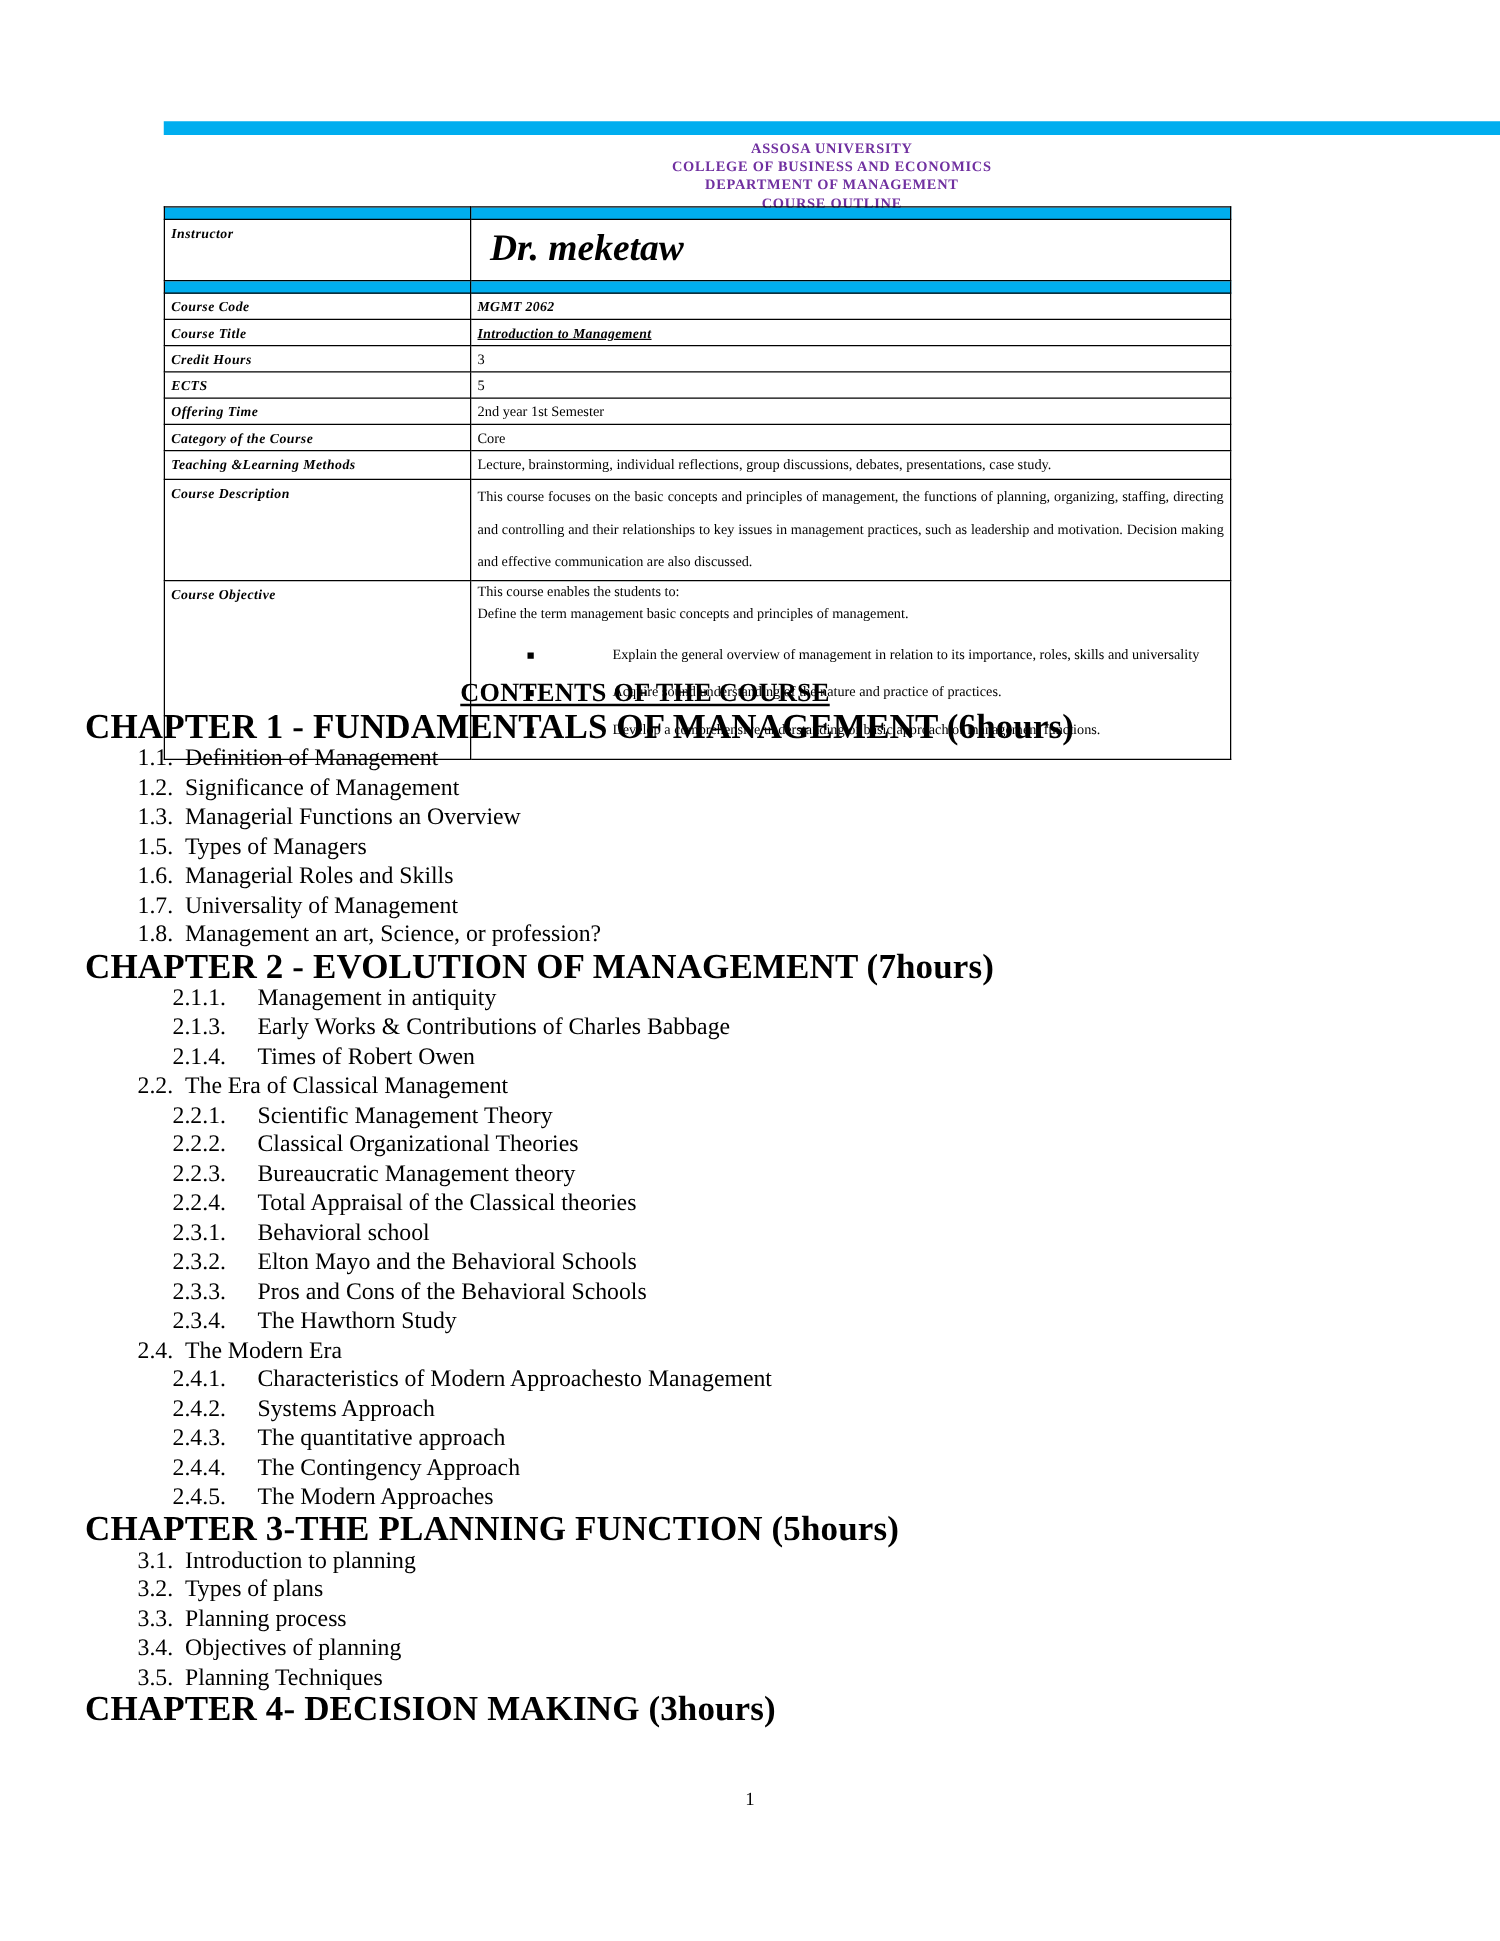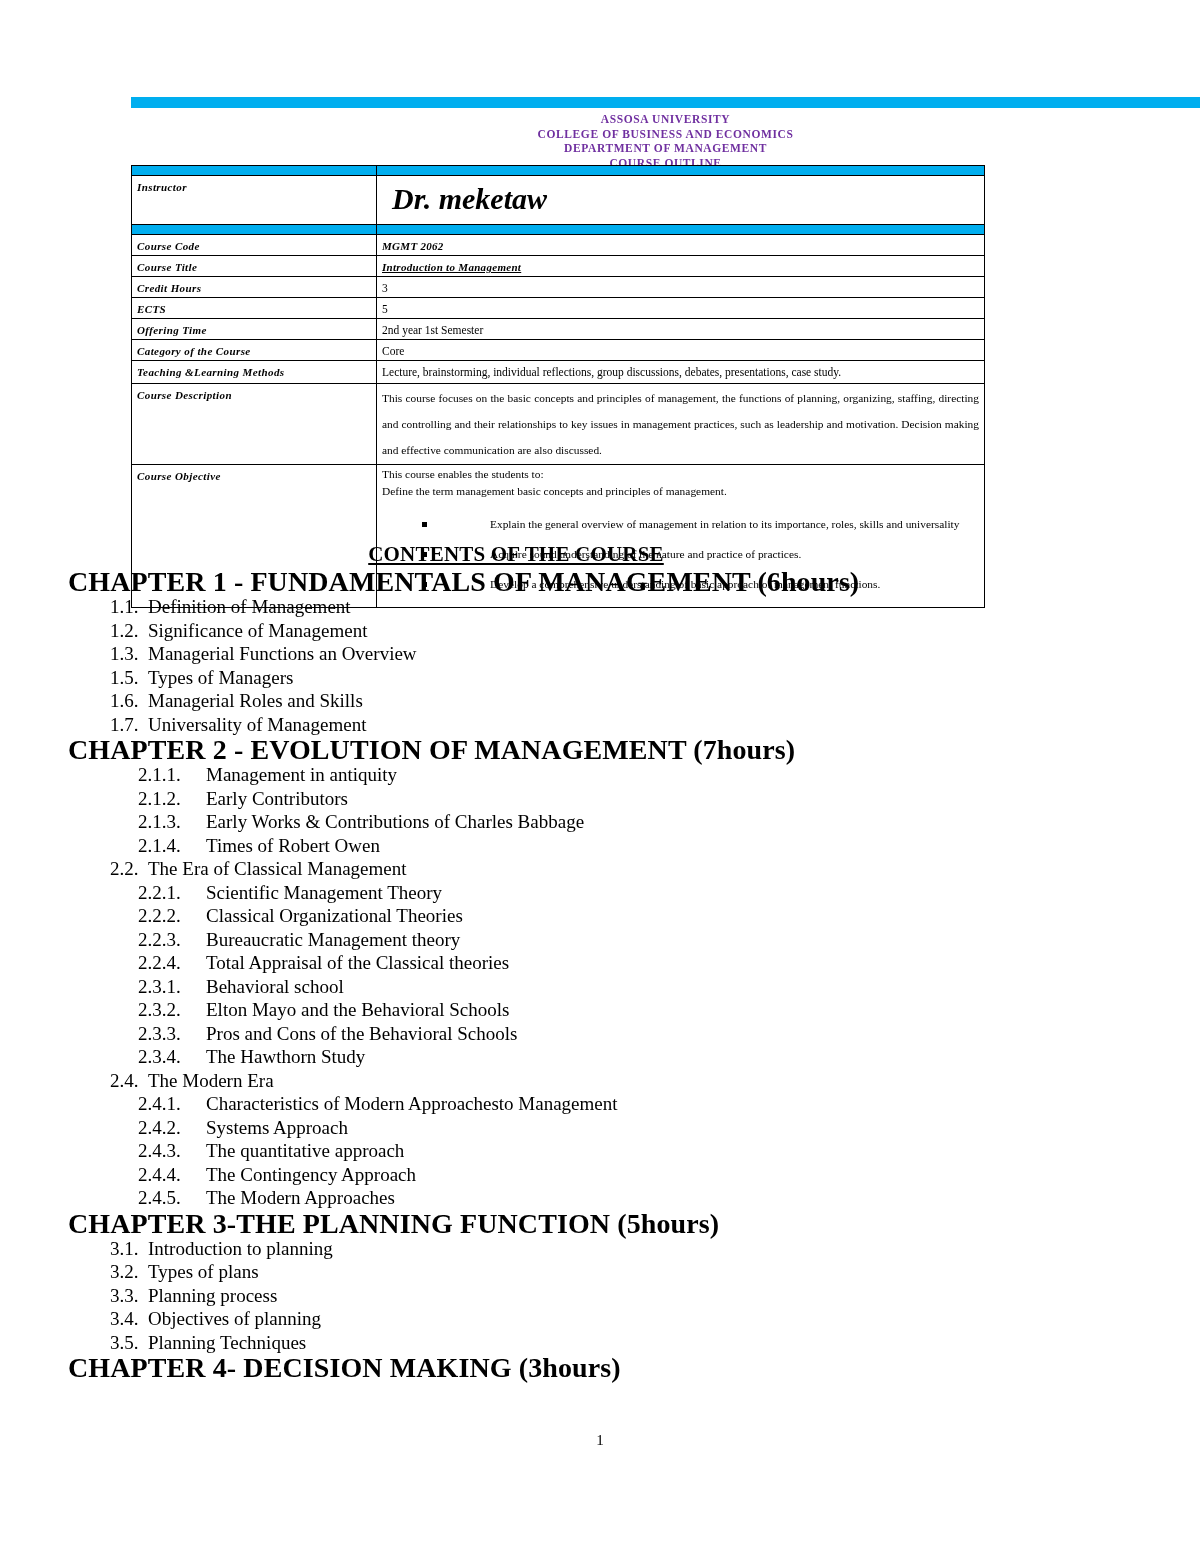--- a/index.html
+++ b/index.html
@@ -306,23 +306,23 @@
   </div>
 
   <div class="toc" id="toc-root">
       <div class="chapter">CHAPTER 1 - FUNDAMENTALS OF MANAGEMENT (6hours)</div>
       <div class="lvl1"><span class="num">1.1.</span><span>Definition of Management</span></div>
       <div class="lvl1"><span class="num">1.2.</span><span>Significance of Management</span></div>
       <div class="lvl1"><span class="num">1.3.</span><span>Managerial Functions an Overview</span></div>
       <div class="lvl1"><span class="num">1.5.</span><span>Types of Managers</span></div>
       <div class="lvl1"><span class="num">1.6.</span><span>Managerial Roles and Skills</span></div>
       <div class="lvl1"><span class="num">1.7.</span><span>Universality of Management</span></div>
+      <div class="lvl1"><span class="num">1.8.</span><span>Management an art, Science, or profession?</span></div>
       <div class="chapter">CHAPTER 2 - EVOLUTION OF MANAGEMENT (7hours)</div>
       <div class="lvl2"><span class="num">2.1.1.</span><span>Management in antiquity</span></div>
-      <div class="lvl2"><span class="num">2.1.2.</span><span>Early Contributors</span></div>
       <div class="lvl2"><span class="num">2.1.3.</span><span>Early Works &amp; Contributions of Charles Babbage</span></div>
       <div class="lvl2"><span class="num">2.1.4.</span><span>Times of Robert Owen</span></div>
       <div class="lvl1"><span class="num">2.2.</span><span>The Era of Classical Management</span></div>
       <div class="lvl2"><span class="num">2.2.1.</span><span>Scientific Management Theory</span></div>
       <div class="lvl2"><span class="num">2.2.2.</span><span>Classical Organizational Theories</span></div>
       <div class="lvl2"><span class="num">2.2.3.</span><span>Bureaucratic Management theory</span></div>
       <div class="lvl2"><span class="num">2.2.4.</span><span>Total Appraisal of the Classical theories</span></div>
       <div class="lvl2"><span class="num">2.3.1.</span><span>Behavioral school</span></div>
       <div class="lvl2"><span class="num">2.3.2.</span><span>Elton Mayo and the Behavioral Schools</span></div>
       <div class="lvl2"><span class="num">2.3.3.</span><span>Pros and Cons of the Behavioral Schools</span></div>

